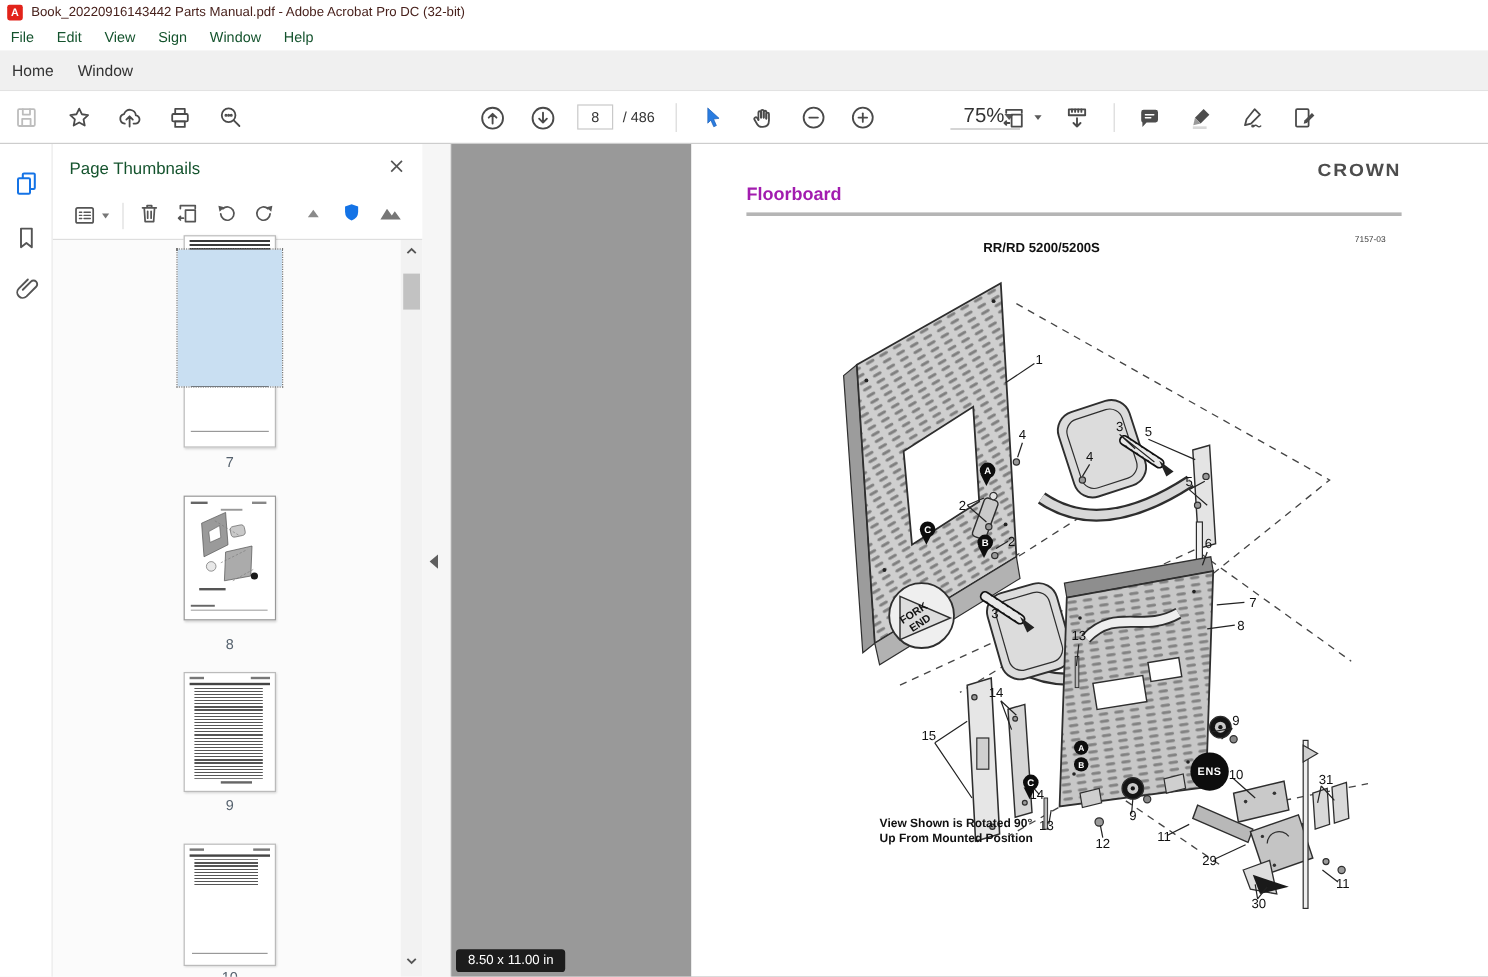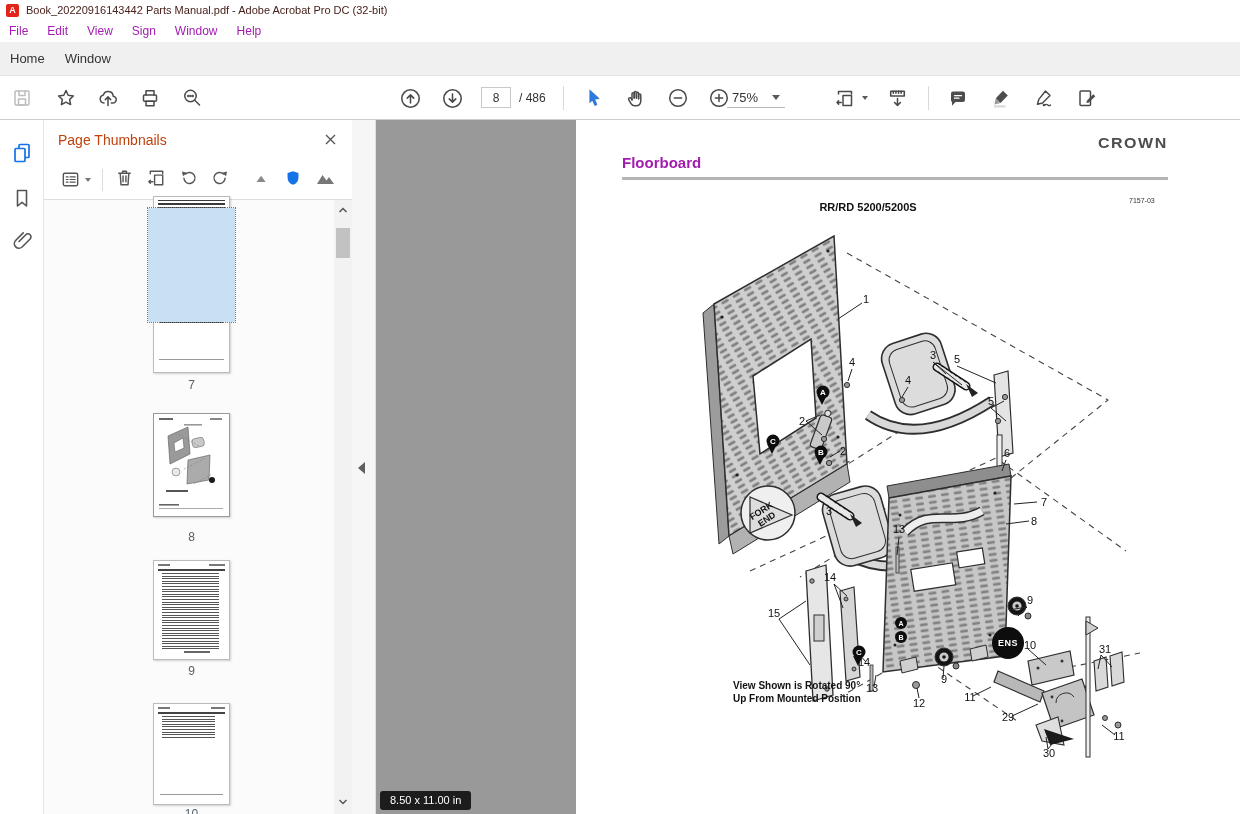--- a/index.html
+++ b/index.html
@@ -8,47 +8,47 @@
   .abs { position:absolute; }
   #app { position:relative; width:1240px; height:814px; background:#fff; }
 
   
   #titlebar { left:0; top:0; width:1240px; height:20px; background:#fff; display:flex; align-items:center; padding-left:6px; }
   #acrobat-icon { width:13px; height:13px; background:#e2231a; border-radius:2px; color:#fff; font-size:9px; font-weight:bold; display:flex; align-items:center; justify-content:center; }
   #title-text { margin-left:7px; font-size:11px; color:#48211c; }
 
   
   #menubar { left:0; top:20px; width:1240px; height:22px; background:#fff; display:flex; align-items:center; gap:19px; padding-left:9px; }
-  .menu-item { font-size:12px; color:#a21caf; cursor:default; }
+  .menu-item { font-size:12px; color:#14532d; cursor:default; }
 
   
   #tabbar { left:0; top:42px; width:1240px; height:34px; background:#f0f0f0; border-bottom:1px solid #e2e2e2; display:flex; align-items:stretch; }
   .tab { font-size:13px; color:#333; display:flex; align-items:center; padding:0 10px; }
   .tab.doc { background:#fff; border-left:1px solid #dcdcdc; border-right:1px solid #dcdcdc; margin-left:50px; margin-bottom:-1px; gap:12px; }
   .tab-close svg { display:block; }
 
   
   #toolbar { left:0; top:76px; width:1240px; height:44px; background:#fff; border-bottom:1px solid #cdcdcd; }
   .tbtn { position:absolute; top:5px; width:34px; height:34px; display:flex; align-items:center; justify-content:center; border-radius:3px; }
   .tbtn svg { stroke:#4a4a4a; fill:none; stroke-width:1.5; stroke-linecap:round; stroke-linejoin:round; }
   .tdivider { position:absolute; top:10px; width:1px; height:24px; background:#d9d9d9; }
   #page-input { position:absolute; left:481px; top:11px; width:30px; height:21px; border:1px solid #c9c9c9; text-align:center; font-size:12px; color:#333; font-family:"Liberation Sans",sans-serif; background:#fff; }
   #page-count { position:absolute; left:519px; top:15px; font-size:12px; color:#333; }
-  #zoom-box { position:absolute; left:727px; top:11px; width:58px; height:21px; border-bottom:1px solid #b9b9b9; display:flex; align-items:center; justify-content:space-between; padding:0 5px; font-size:13px; color:#333; }
+  #zoom-box { position:absolute; left:792px; top:11px; width:58px; height:21px; border-bottom:1px solid #b9b9b9; display:flex; align-items:center; justify-content:flex-end; padding:0 5px; font-size:17px; color:#333; }
   .caret { width:0; height:0; border-left:4px solid transparent; border-right:4px solid transparent; border-top:5px solid #5a5a5a; }
   .mini-caret { position:absolute; top:20px; width:0; height:0; border-left:3.5px solid transparent; border-right:3.5px solid transparent; border-top:4.5px solid #5a5a5a; }
 
   
   #main { left:0; top:120px; width:1240px; height:694px; }
   #iconstrip { left:0; top:0; width:44px; height:694px; background:#fff; border-right:1px solid #e4e4e4; }
   .strip-btn { position:absolute; left:8px; width:28px; height:28px; display:flex; align-items:center; justify-content:center; }
 
   #sidepanel { left:44px; top:0; width:308px; height:694px; background:#fdfdfd; }
   #panel-header { left:0; top:0; width:308px; height:40px; background:#fff; display:flex; align-items:center; justify-content:space-between; padding:0 16px 0 14px; }
-  #panel-title { font-size:14px; color:#c2410c; }
+  #panel-title { font-size:14px; color:#14532d; }
   #panel-toolbar { left:0; top:40px; width:308px; height:40px; background:#fff; border-bottom:1px solid #dedede; display:flex; align-items:center; gap:11px; padding-left:16px; }
   #panel-toolbar svg { stroke:#555; fill:none; stroke-width:1.5; stroke-linecap:round; stroke-linejoin:round; }
   .pdivider { width:1px; height:22px; background:#ddd; }
 
   #thumb-list { left:0; top:80px; width:290px; height:614px; background:#fbfbfb; }
   .thumb-page { position:absolute; left:109px; width:77px; background:#fff; border:1px solid #bbb; box-shadow:1px 1px 2px rgba(0,0,0,.18); overflow:hidden; }
   .thumb-label { position:absolute; width:77px; left:109px; text-align:center; font-size:12px; color:#55616d; }
   #thumb-selection { position:absolute; left:104px; top:8px; width:87px; height:114px; background:#c9dff2; outline:1px dotted #777; }
   .tl { background:repeating-linear-gradient(#3a3a3a 0 1.4px, transparent 1.4px 3.4px); }
   .tl2 { background:repeating-linear-gradient(#555 0 1px, transparent 1px 2.6px); }

